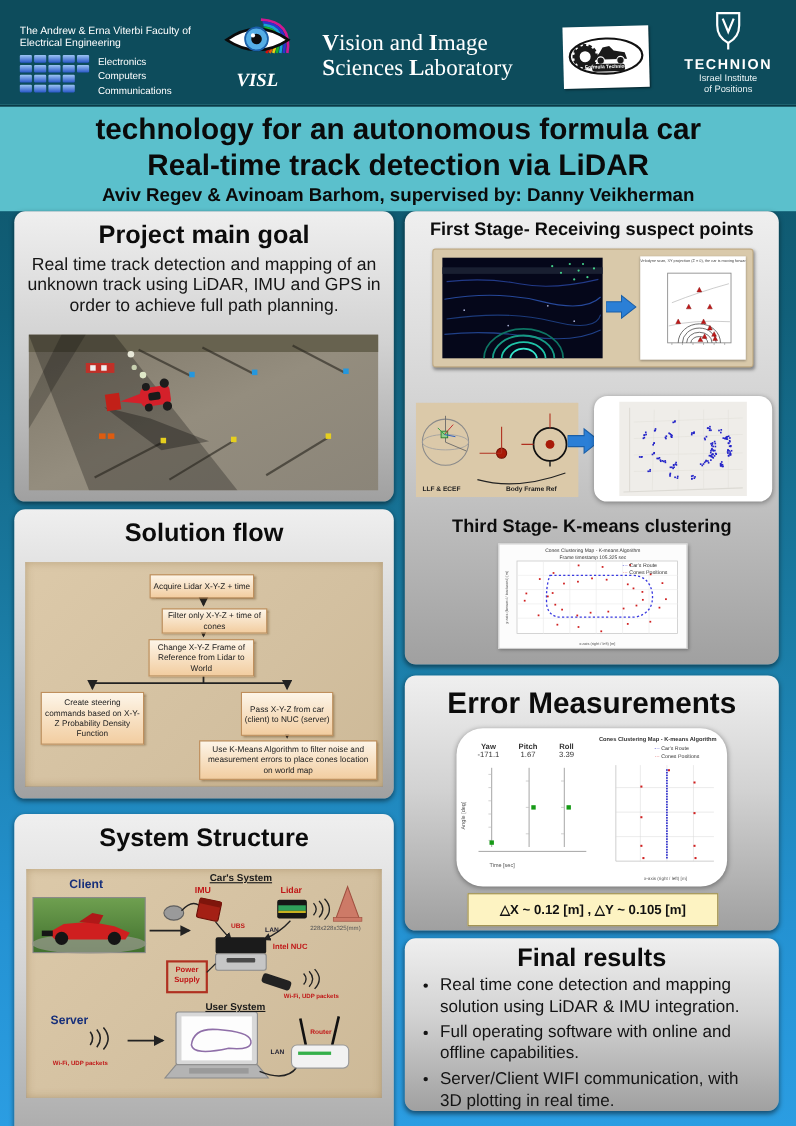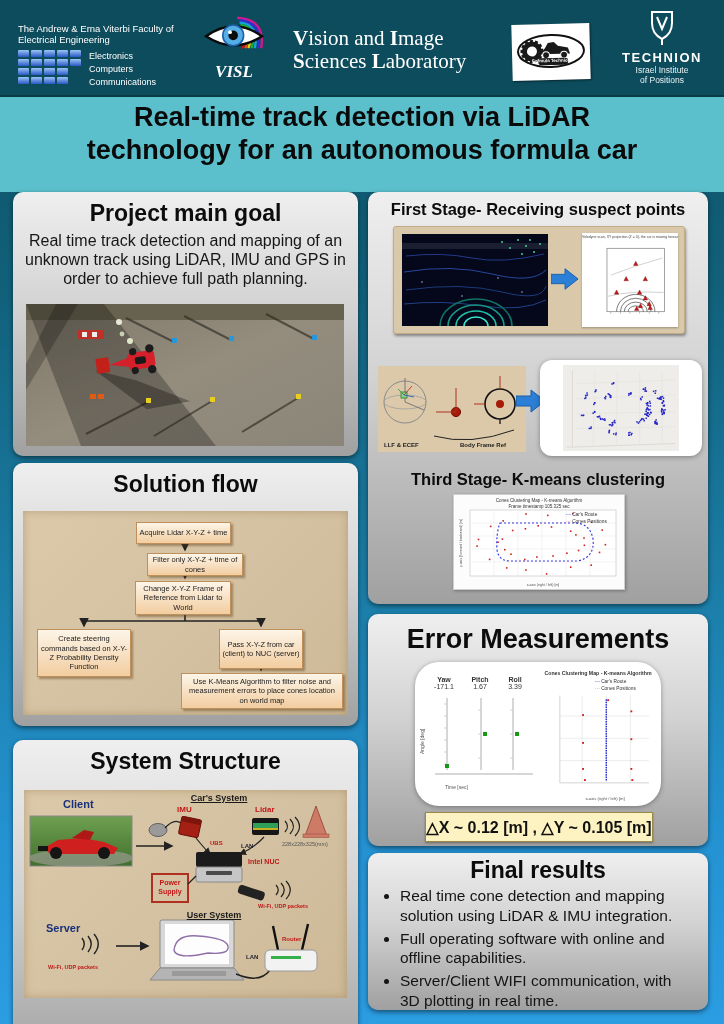--- a/index.html
+++ b/index.html
@@ -36,21 +36,21 @@
   .underlbl{position:absolute;color:#1a1a1a;font-weight:bold;font-size:9px;text-decoration:underline;text-align:center;}
   .tinygray{position:absolute;color:#555;}
   .frame1{position:absolute;background:#d9c9aa;border:1px solid #c2ac84;border-radius:3px;box-shadow:1px 2px 3px rgba(0,0,0,.4);}
   .whitepanel{position:absolute;background:#fff;border-radius:12px;box-shadow:0 1px 5px rgba(0,0,0,.35);}
   .plotbox{position:absolute;background:#fcfcfc;border:1px solid #cfcfcf;box-shadow:1px 1px 3px rgba(0,0,0,.3);}
   .plot-ttl{position:absolute;width:100%;text-align:center;color:#333;font-size:4.5px;line-height:1.3;}
   .legend{position:absolute;font-size:4.8px;color:#333;line-height:1.5;white-space:nowrap;}
   .lg-b{color:#2525cc;} .lg-r{color:#d02020;}
   .gauge-name{font-size:7px;font-weight:bold;color:#333;text-align:center;}
   .gauge-val{font-size:7px;color:#333;text-align:center;}
-  .result-box{position:absolute;background:#fdf3c2;border:1px solid #9a8a4a;box-shadow:0 1px 2px rgba(0,0,0,.35);font-weight:bold;font-size:16px;color:#111;display:flex;align-items:center;justify-content:center;}
+  .result-box{position:absolute;background:#fdf3c2;border:1px solid #9a8a4a;box-shadow:0 1px 2px rgba(0,0,0,.35);font-weight:bold;font-size:12px;color:#111;display:flex;align-items:center;justify-content:center;}
   .bullets{margin:2px 20px 0 14px;padding-left:18px;font-size:15.5px;color:#141414;line-height:1.28;}
   .bullets li{margin-bottom:3px;}
   .rot90{transform:rotate(-90deg);transform-origin:left top;white-space:nowrap;}
 </style>
 </head>
 <body>
 
 <div class="poster">
 
   <div class="header">
@@ -141,23 +141,24 @@
         </g>
       </svg>
       <div class="tech-name">TECHNION</div>
       <div class="tech-sub">Israel Institute</div>
       <div class="tech-sub">of Positions</div>
     </div>
   </div>
 
   <div class="title-band">
     <div class="ptitle">
+      <div>technology for an autonomous formula car</div>
       <div>Real-time track detection via LiDAR</div>
-      <div>technology for an autonomous formula car</div>
-    </div>
+    </div>
+    <div class="authors">Aviv Regev &amp; Avinoam Barhom, supervised by: Danny Veikherman</div>
   </div>
 
   <section class="card" style="left:13px;top:192px;width:345px;height:264px;">
     <h2 class="ttl h-big">Project main goal</h2>
     <p class="goal-body">Real time track detection and mapping of an unknown track using LiDAR, IMU and GPS in order to achieve full path planning.</p>
     <svg class="abs" style="left:13px;top:112px;" width="318" height="142" viewBox="0 0 318 142">
       <defs>
         <linearGradient id="asph" x1="0" y1="0" x2="1" y2="1">
           <stop offset="0" stop-color="#7e7768"></stop>
             <stop offset=".5" stop-color="#948d7e"></stop>

